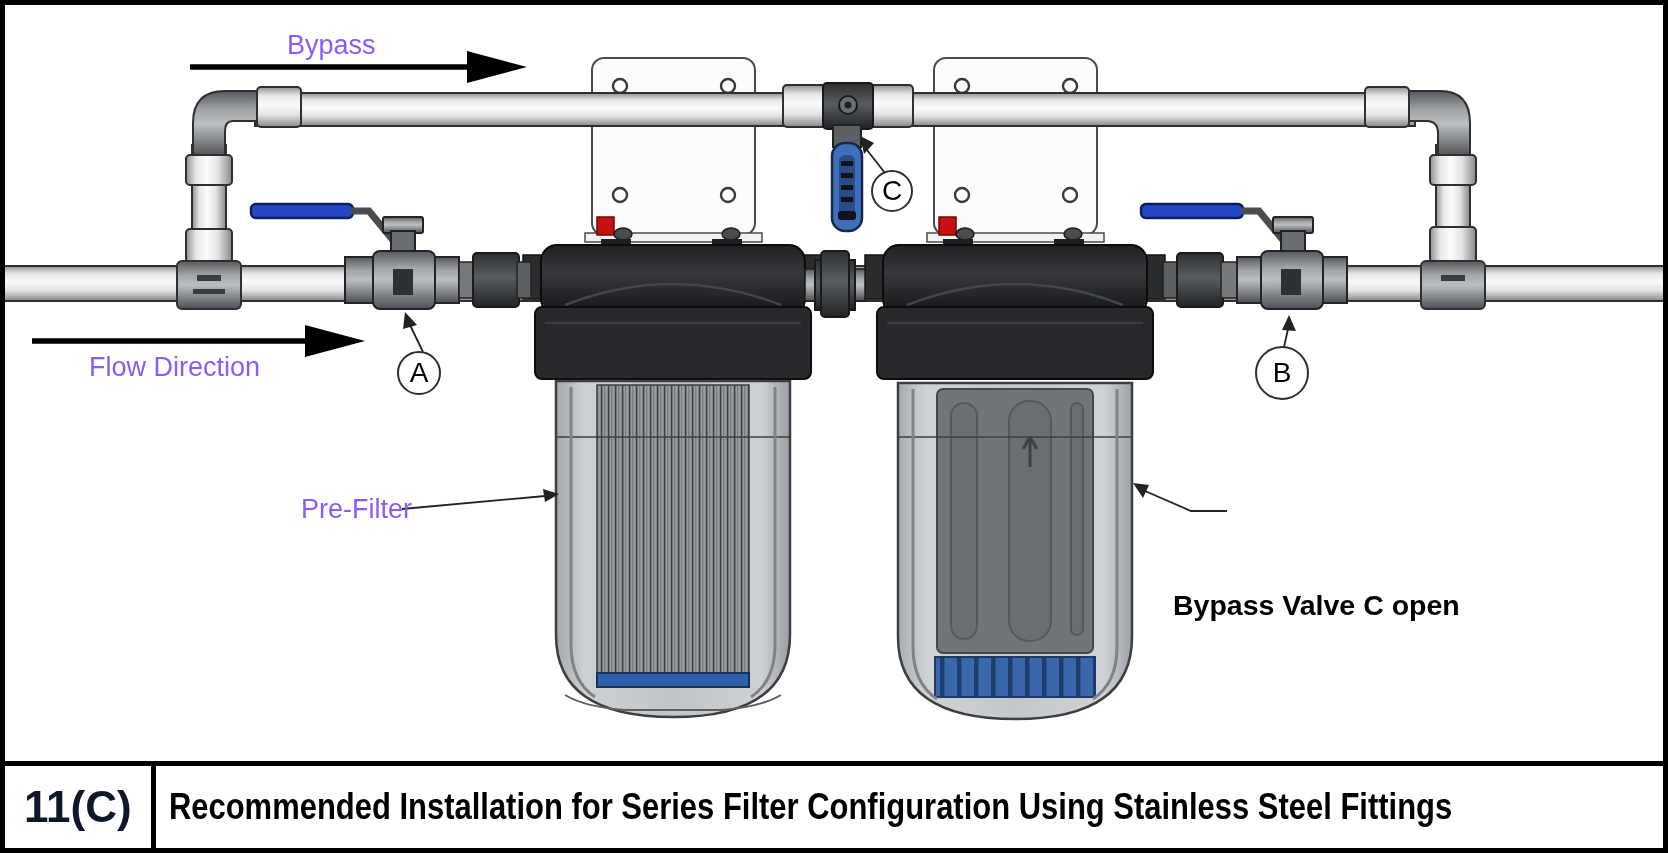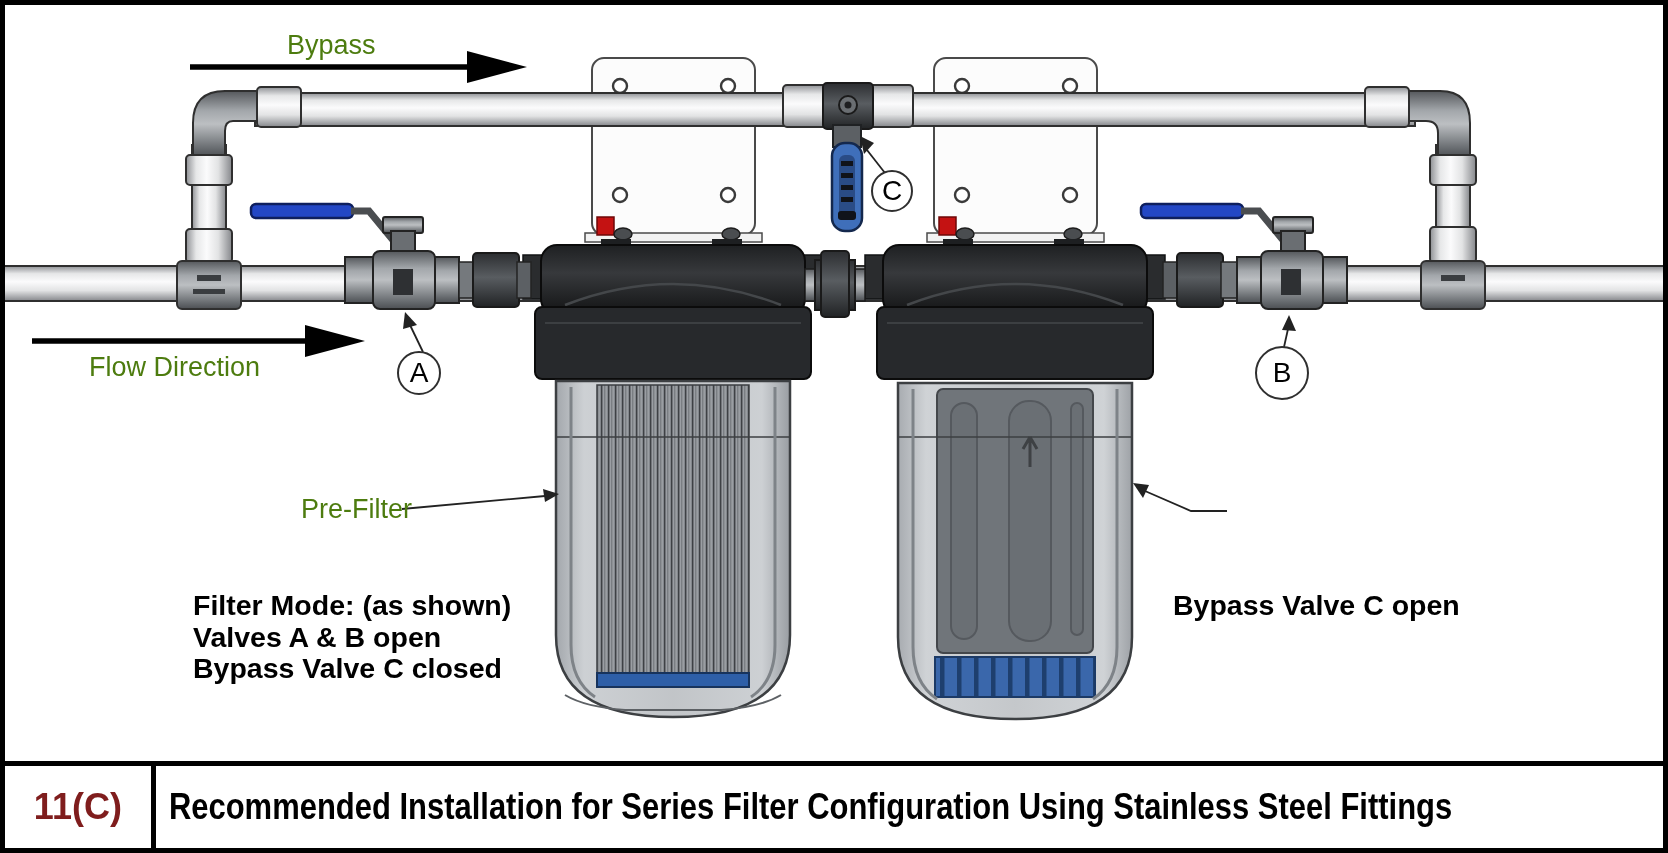--- a/index.html
+++ b/index.html
@@ -4,35 +4,35 @@
 <style>
   html,body{margin:0;padding:0;background:#fff;}
   *{box-sizing:border-box;}
   .frame{
     position:relative; width:1668px; height:853px;
     border:5px solid #000; background:#fff; overflow:hidden;
     font-family:"Liberation Sans", sans-serif;
   }
   .diagram-area{position:relative; width:1658px; height:756px;}
   .diagram-area svg{position:absolute; left:0; top:0;}
-  .lbl{position:absolute; font-size:27px; color:#4d7c0f; white-space:nowrap;}
+  .lbl{position:absolute; font-size:27px; color:#8b5cf6; white-space:nowrap;}
   .mode{position:absolute; font-size:28.5px; line-height:31.5px; font-weight:bold; color:#000; white-space:nowrap;}
   .callout{
     position:absolute; border:2px solid #2f2f2f; border-radius:50%;
     background:#fff; display:flex; align-items:center; justify-content:center;
     font-size:28px; color:#000;
   }
   .caption-bar{
     position:absolute; left:0; bottom:0; width:1658px; height:87px;
     border-top:5px solid #000; display:flex; background:#fff;
   }
   .caption-id{
     width:163px; border-right:5px solid #000; display:flex;
     align-items:center; justify-content:center;
-    font-size:36px; font-weight:bold; color:#7f1d1d;
+    font-size:44px; font-weight:bold; color:#0f172a;
   }
   .caption-text{
     flex:1; display:flex; align-items:center; padding-left:15px;
     font-size:36px; font-weight:bold; color:#000; white-space:nowrap;
     transform:scaleX(0.86); transform-origin:left center;
   }
 </style>
 </head>
 <body>
 
@@ -288,25 +288,20 @@
     <div class="callout" style="left:392px; top:346px; width:44px; height:44px;">
       <span>A</span>
     </div>
     <div class="callout" style="left:1250px; top:341px; width:54px; height:54px;">
       <span>B</span>
     </div>
     <div class="callout" style="left:866px; top:165px; width:42px; height:42px;">
       <span>C</span>
     </div>
 
-    <div class="mode" style="left:188px; top:585px;">
-      <div>Filter Mode: (as shown)</div>
-      <div>Valves A &amp; B open</div>
-      <div>Bypass Valve C closed</div>
-    </div>
     <div class="mode" style="left:1168px; top:585px;">
       <div>Bypass Valve C open</div>
     </div>
   </div>
 
   <div class="caption-bar">
     <div class="caption-id">11(C)</div>
     <div class="caption-text">Recommended Installation for Series Filter Configuration Using Stainless Steel Fittings</div>
   </div>
 </div>

